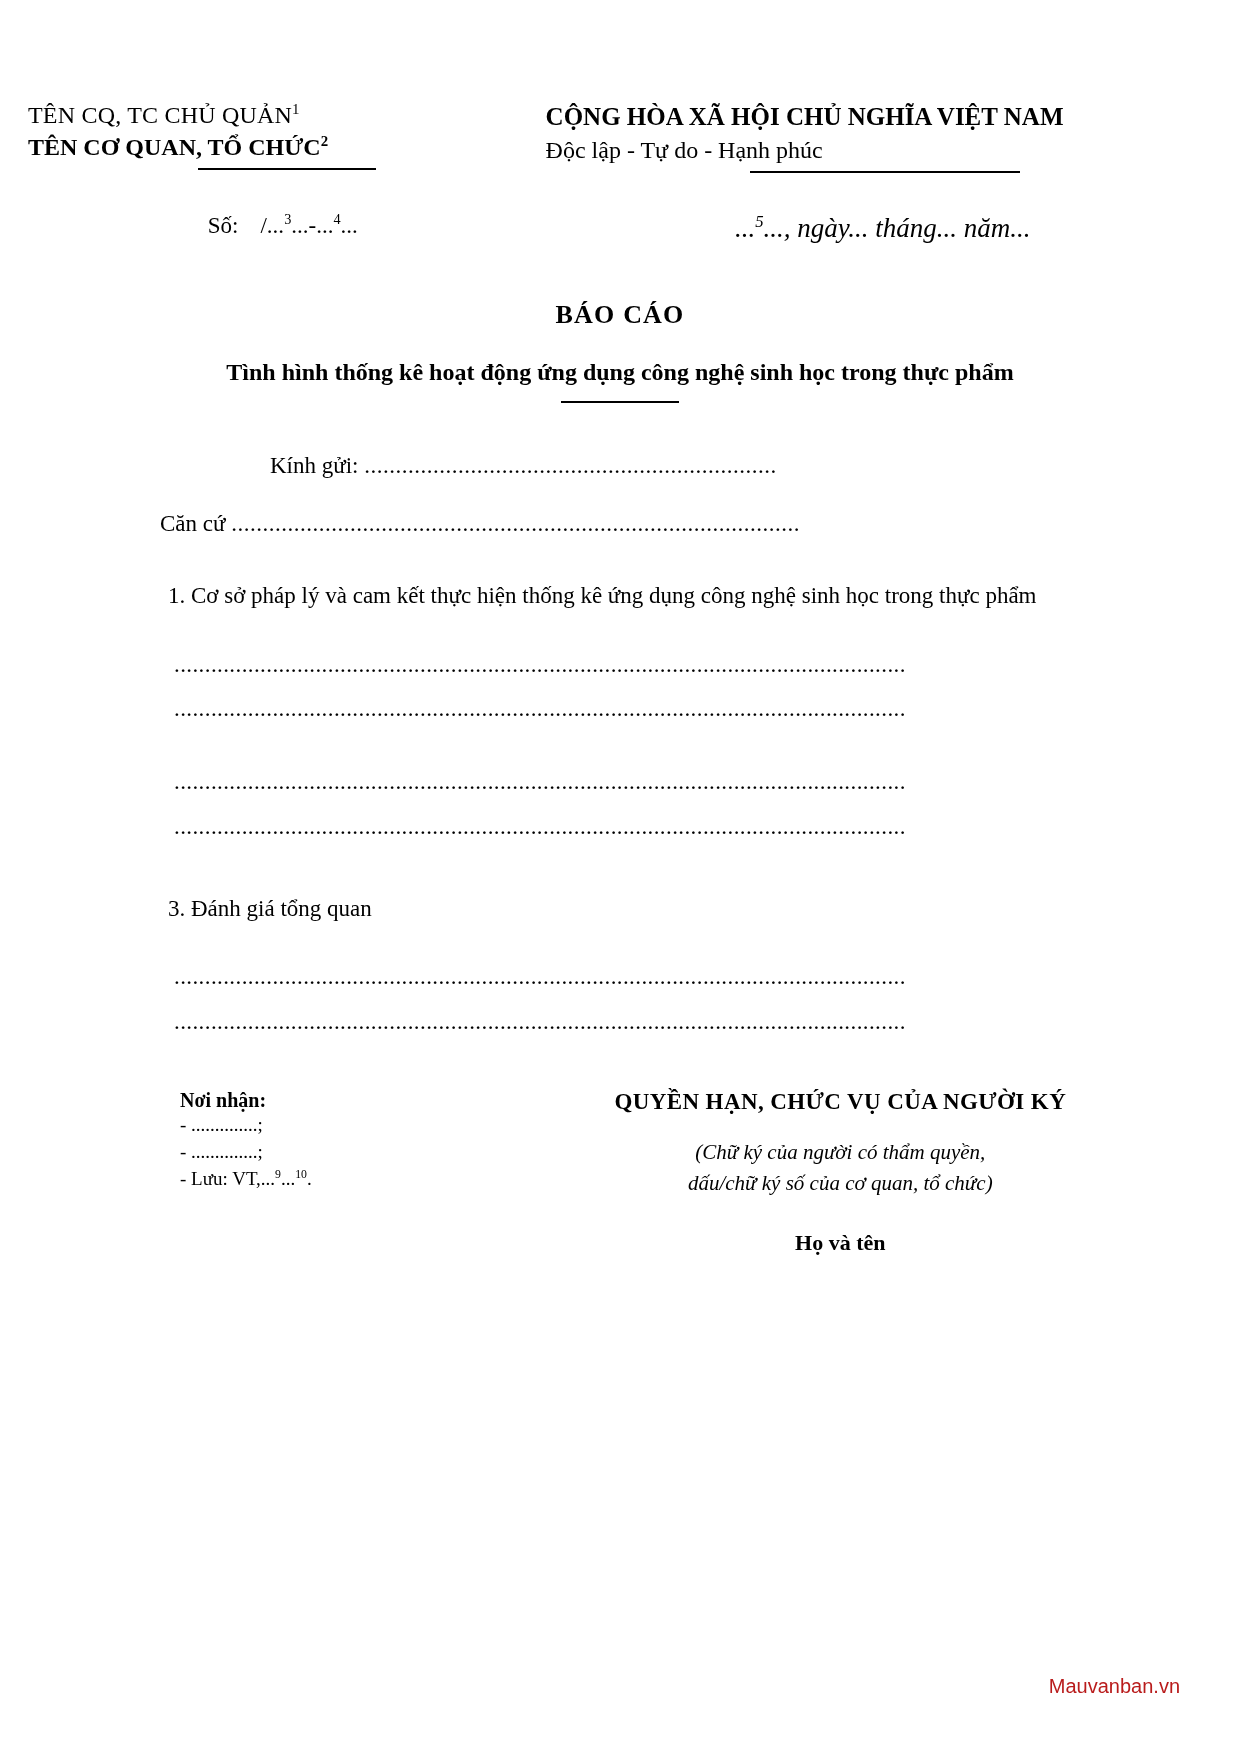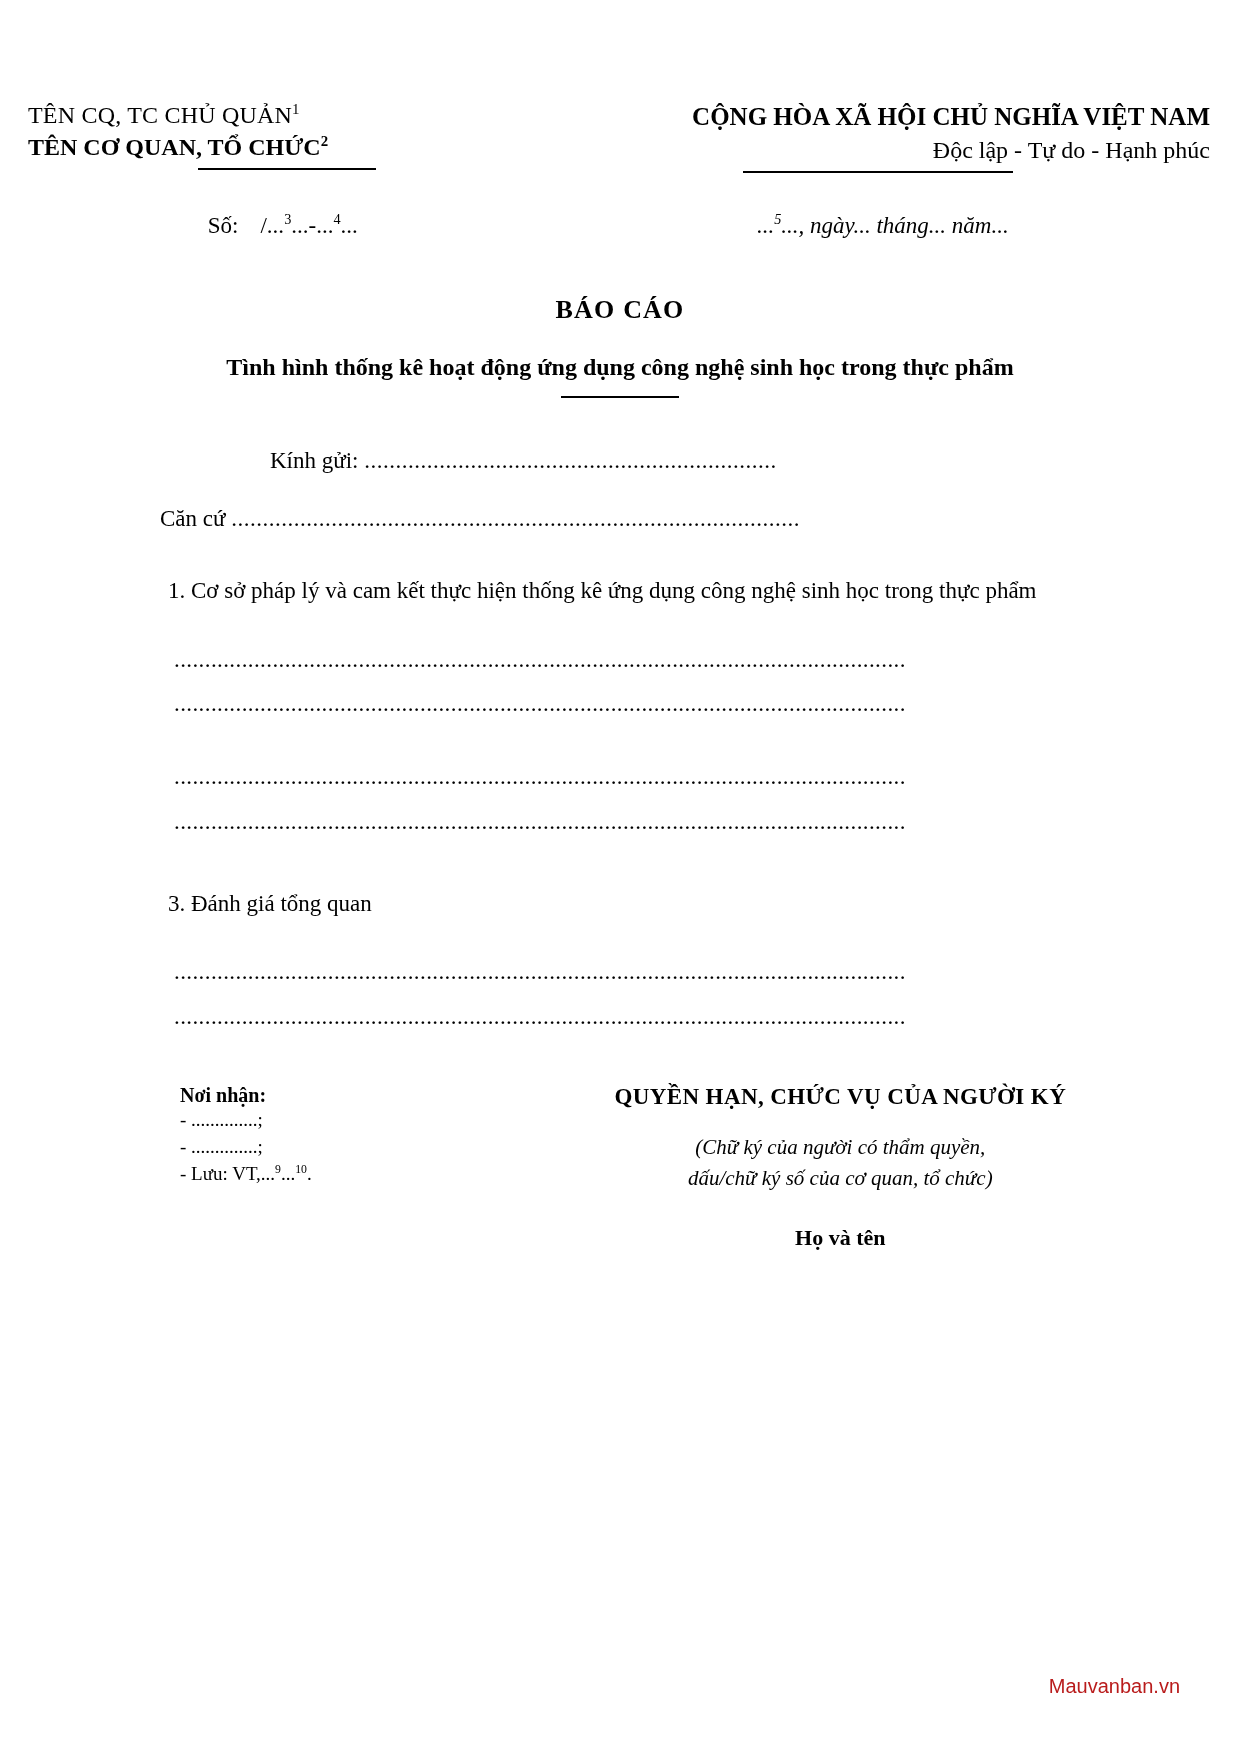--- a/index.html
+++ b/index.html
@@ -29,22 +29,22 @@
     box-sizing: border-box;
   }
   .header-left {
     width: 44%;
     text-align: left;
     padding-left: 28px;
     box-sizing: border-box;
   }
   .header-right {
     width: 56%;
-    text-align: right;
-    padding-right: 30px;
+    text-align: left;
+    padding-right: 16px;
     box-sizing: border-box;
   }
   .hdr-line1 {
     font-size: 24px;
     letter-spacing: 0.2px;
     line-height: 1.32;
     white-space: nowrap;
   }
   .hdr-line2 {
     font-size: 24px;
@@ -95,21 +95,21 @@
     box-sizing: border-box;
     font-size: 23px;
     white-space: nowrap;
   }
   .num-cell .num-label { margin-right: 22px; }
   .date-cell {
     width: 56%;
     text-align: center;
     padding-right: 20px;
     box-sizing: border-box;
-    font-size: 23px;
+    font-size: 27px;
     font-style: italic;
     white-space: nowrap;
   }
 
   
   .title-block {
     margin-top: 56px;
     text-align: center;
   }
   .doc-title {

